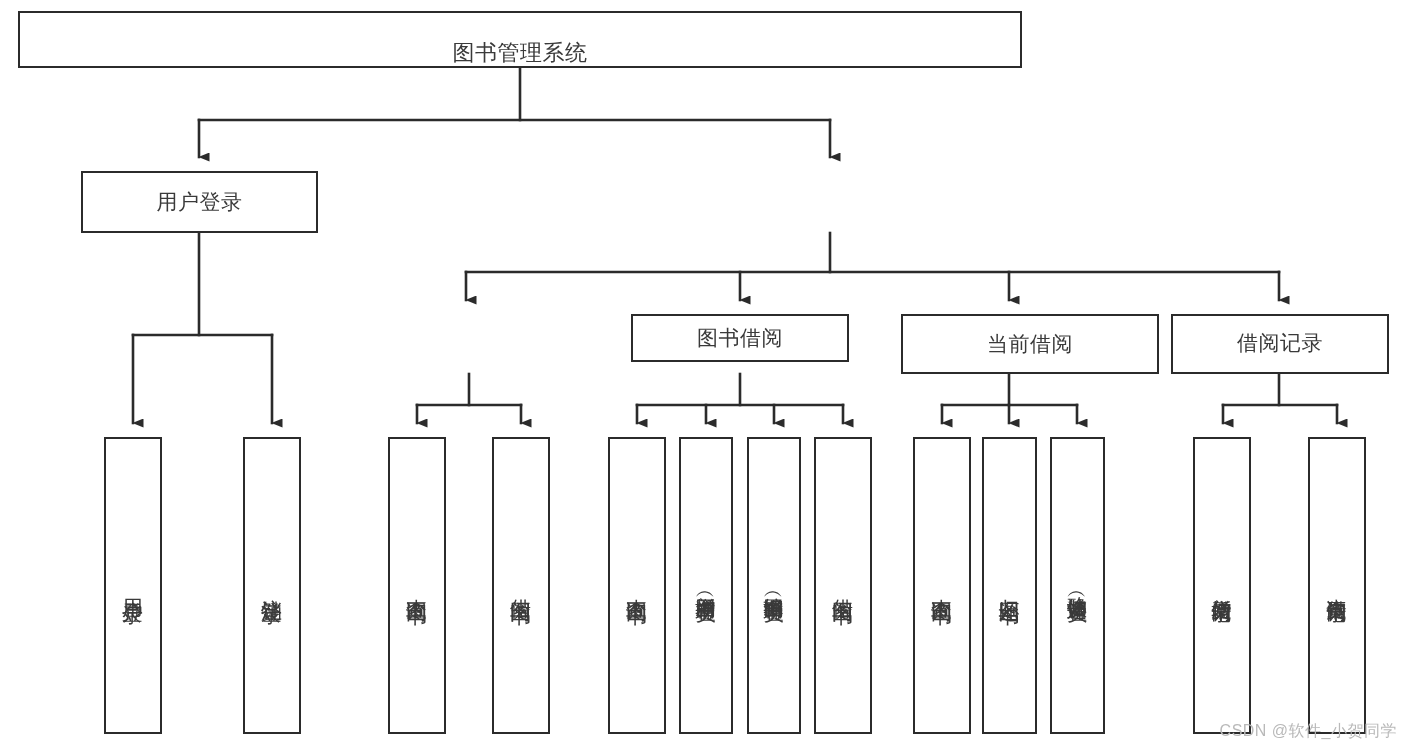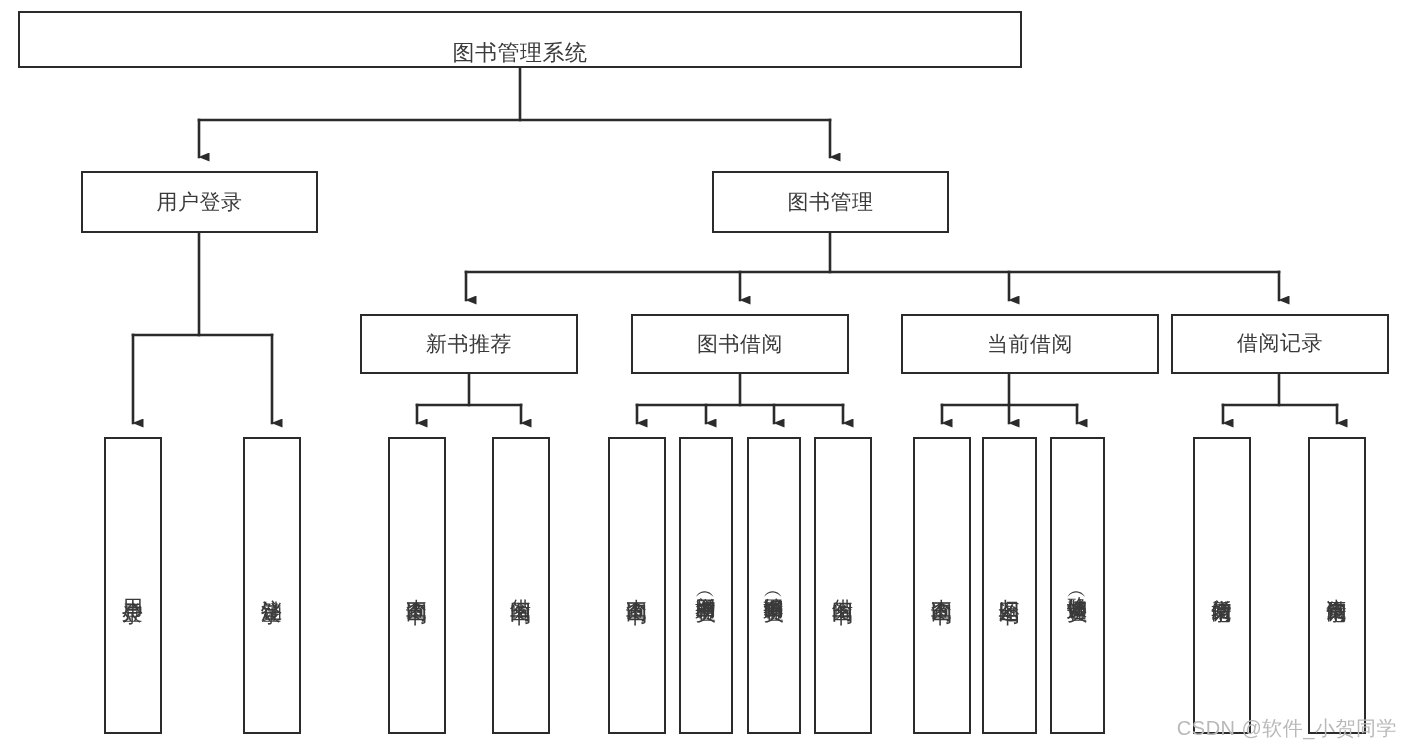--- a/index.html
+++ b/index.html
@@ -60,21 +60,21 @@
     letter-spacing: 2px;
     line-height: 1;
     text-align: center;
     white-space: nowrap;
   }
   .leaf-box.tall-text .node-label-v { font-size: 20px; letter-spacing: 1px; }
   #watermark {
     position: absolute;
     right: 8px;
     bottom: 5px;
-    font-size: 20px;
+    font-size: 16px;
     color: #b9b9b9;
     white-space: nowrap;
     letter-spacing: 0.5px;
   }
 </style>
 </head>
 <body>
 
 <div id="diagram-root">
 
@@ -128,28 +128,22 @@
     </g>
   </svg>
 
   <div class="node-box root" style="left:18px; top:11px; width:1004px; height:57px;">
     <span class="node-label-h">图书管理系统</span>
   </div>
 
   <div class="node-box" style="left:81px; top:171px; width:237px; height:62px;">
     <span class="node-label-h">用户登录</span>
   </div>
-  <div class="node-box" style="left:712px; top:171px; width:237px; height:62px;">
-    <span class="node-label-h">图书管理</span>
-  </div>
 
-  <div class="node-box" style="left:360px; top:314px; width:218px; height:60px;">
-    <span class="node-label-h">新书推荐</span>
-  </div>
-  <div class="node-box" style="left:631px; top:314px; width:218px; height:60px;">
+  <div class="node-box" style="left:631px; top:314px; width:218px; height:48px;">
     <span class="node-label-h">图书借阅</span>
   </div>
   <div class="node-box" style="left:901px; top:314px; width:258px; height:60px;">
     <span class="node-label-h">当前借阅</span>
   </div>
   <div class="node-box" style="left:1171px; top:314px; width:218px; height:60px;font-family:Liberation Serif, serif;">
     <span class="node-label-h">借阅记录</span>
   </div>
 
   <div class="leaf-box" style="left:104px; top:437px; width:58px; height:297px;">

